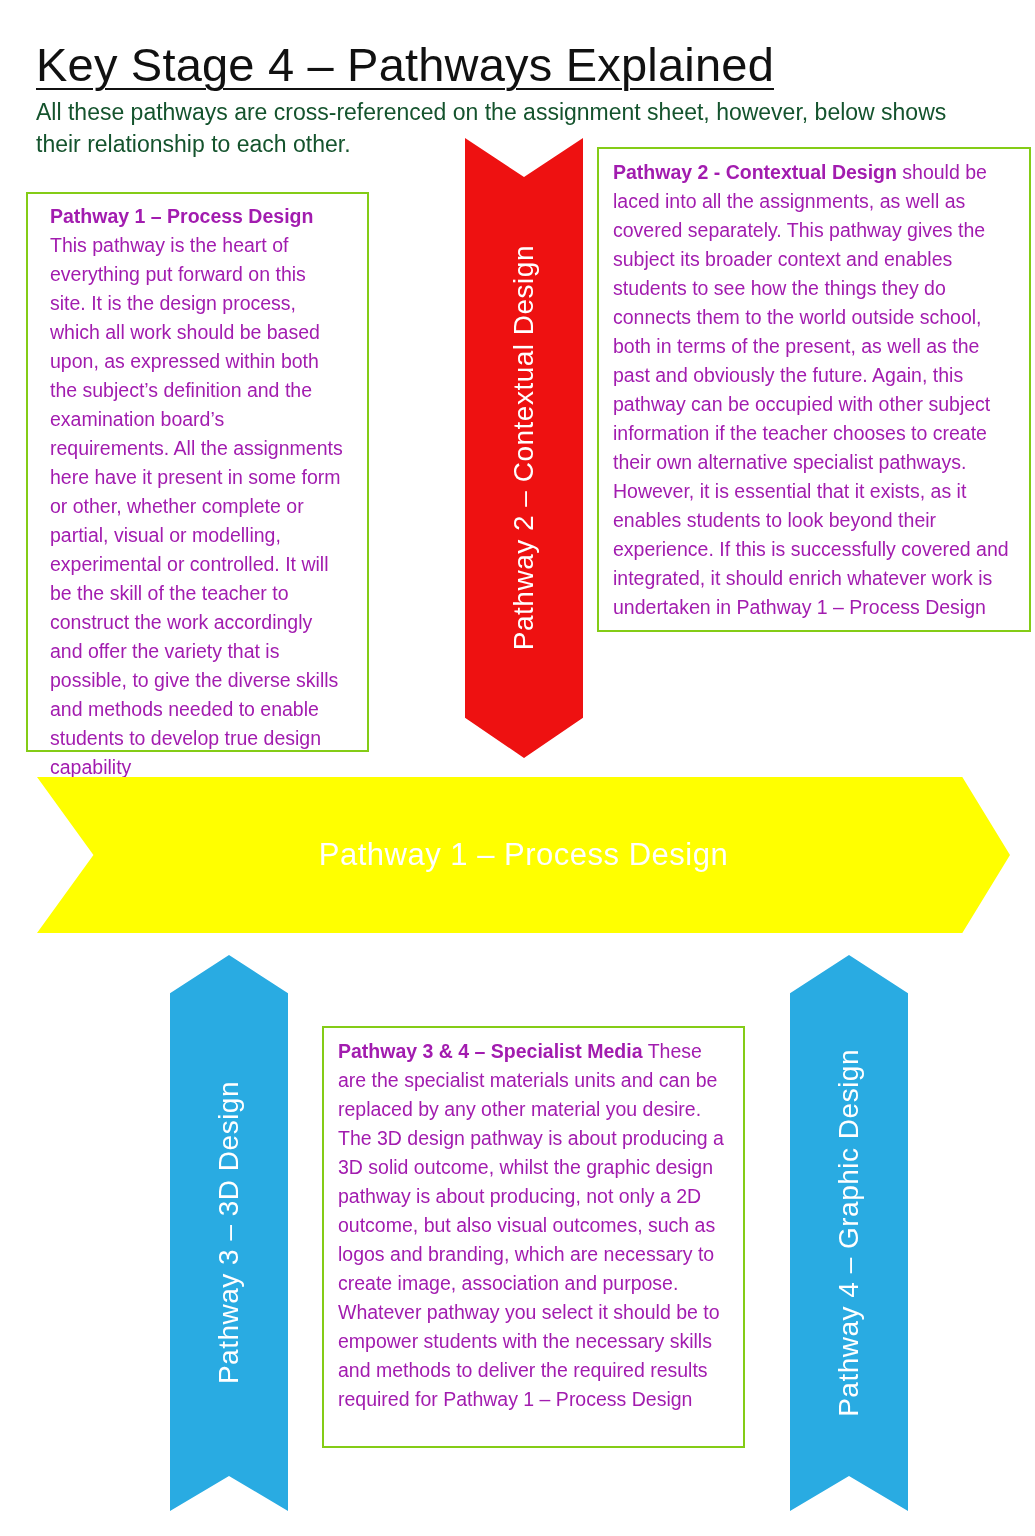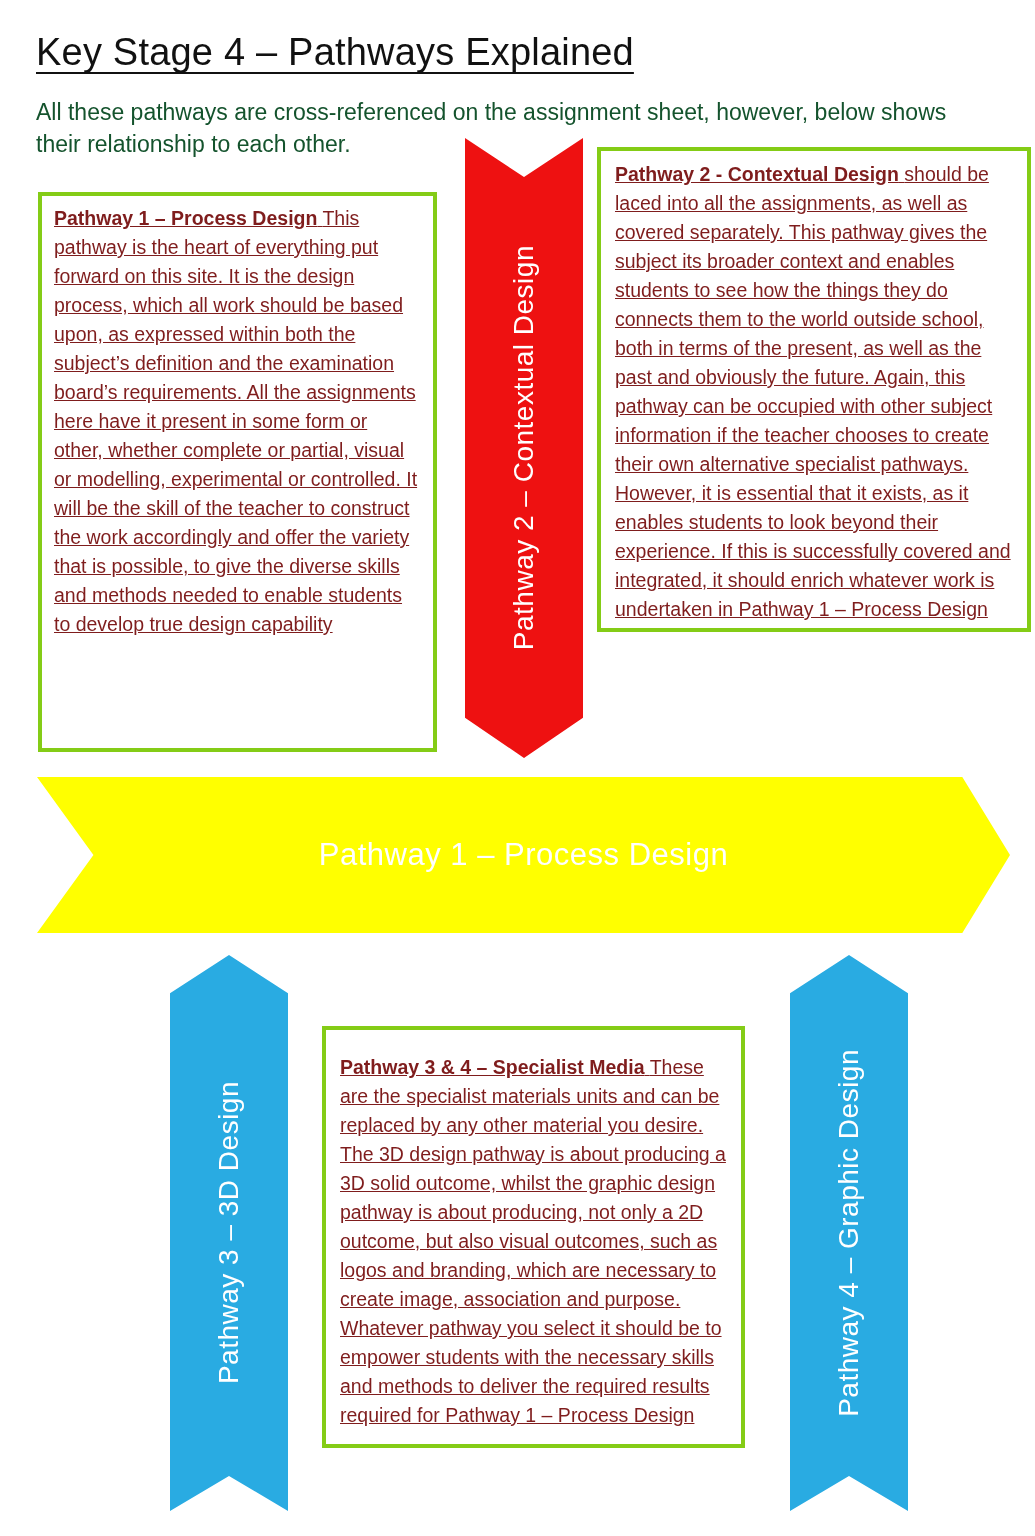--- a/index.html
+++ b/index.html
@@ -9,50 +9,49 @@
     height: 1536px;
     background: #ffffff;
     font-family: "Liberation Sans", sans-serif;
     color: #1a1a1a;
     overflow: hidden;
   }
   .abs { position: absolute; }
 
   .page-title {
     left: 36px; top: 6px;
-    font-size: 38px;
+    font-size: 47px;
     font-weight: 400;
     color: #111;
     text-decoration: underline;
     text-underline-offset: 7px;
     text-decoration-thickness: 2px;
     letter-spacing: 0.2px;
   }
   .page-intro {
     left: 36px; top: 74px;
     width: 950px;
     font-size: 23px;
     line-height: 1.38;
     color: #14532d;
   }
 
   .text-box {
     background: #ffffff;
-    border: 4px solid #84cc16;
+    border: 2px solid #84cc16;
     box-sizing: border-box;
     font-size: 19.5px;
     line-height: 29px;
-    color: #7f1d1d;
-    text-decoration: underline;
+    color: #a21caf;
   }
   .text-box .lead { font-weight: 700; }
 
-  #box-p1 { left: 38px;  top: 192px;  width: 399px; height: 560px; padding: 8px 12px; }
+  #box-p1 { left: 26px;  top: 192px;  width: 343px; height: 560px; padding: 8px 22px; }
   #box-p2 { left: 597px; top: 147px;  width: 434px; height: 485px; padding: 9px 14px; }
-  #box-p34{ left: 322px; top: 1026px; width: 423px; height: 422px; padding: 23px 14px; }
+  #box-p34{ left: 322px; top: 1026px; width: 423px; height: 422px; padding: 9px 14px; }
 
   .arrow {
     display: flex;
     align-items: center;
     justify-content: center;
   }
   .v-label {
     writing-mode: vertical-rl;
     transform: rotate(180deg);
     white-space: nowrap;

